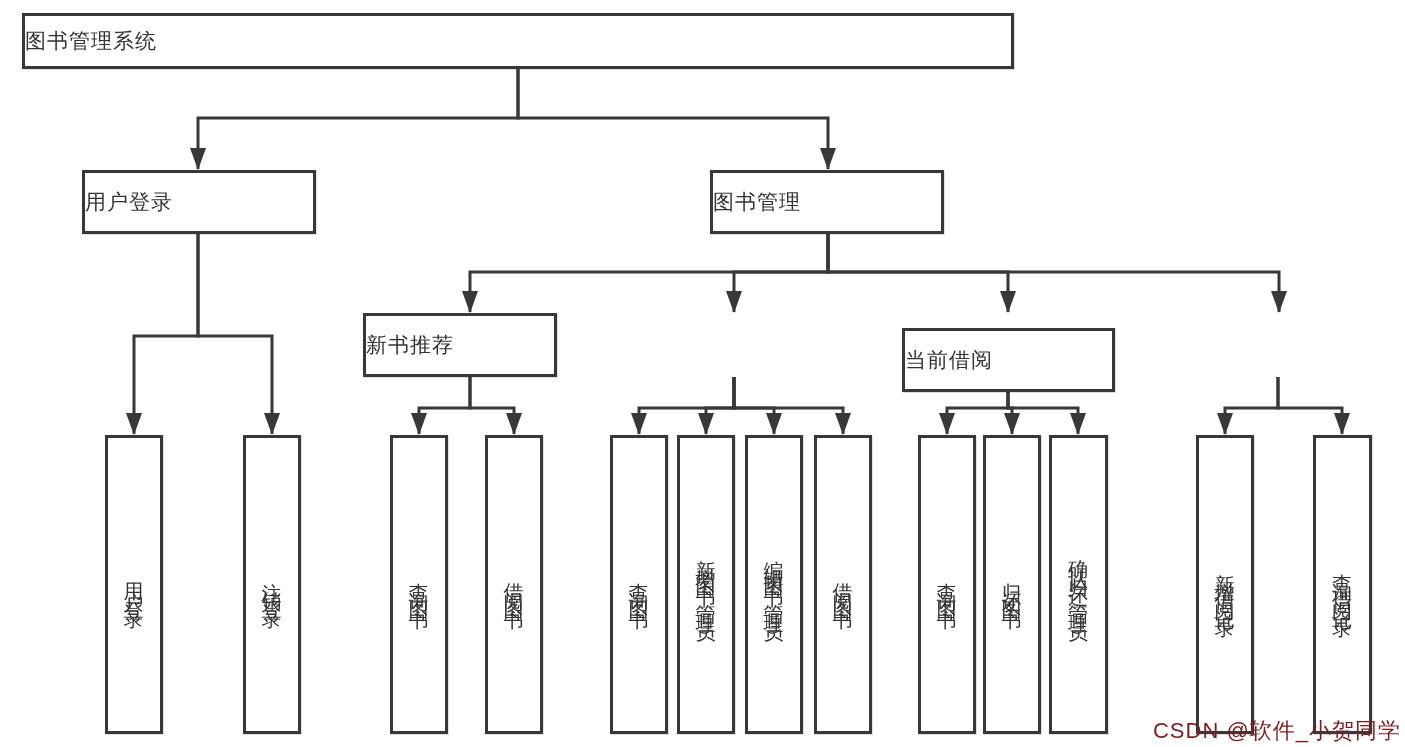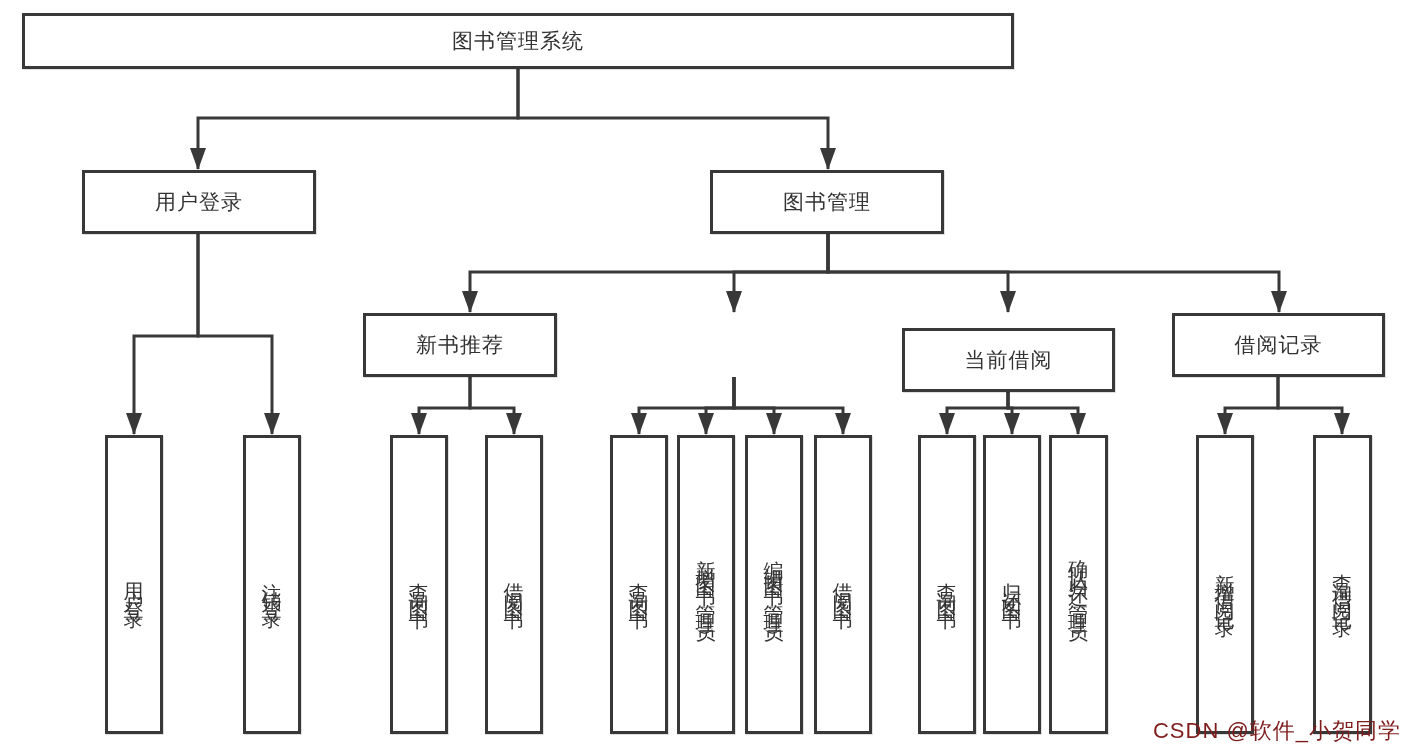--- a/index.html
+++ b/index.html
@@ -21,21 +21,20 @@
     top: 0;
     z-index: 1;
   }
   .hbox {
     position: absolute;
     box-sizing: border-box;
     background: #ffffff;
     border: 3px solid #383838;
     display: flex;
     align-items: center;
-    justify-content: center;
     font-size: 21px;
     color: #333333;
     letter-spacing: 1px;
     z-index: 2;
     box-shadow: 1px 1px 0 rgba(0,0,0,0.12);
   }
   .vbox {
     position: absolute;
     box-sizing: border-box;
     background: #ffffff;
@@ -142,23 +141,20 @@
   <div class="hbox" id="node-book-management">
     <span>图书管理</span>
   </div>
 
   <div class="hbox" id="node-new-book-recommend">
     <span>新书推荐</span>
   </div>
   <div class="hbox" id="node-current-borrowing">
     <span>当前借阅</span>
   </div>
-  <div class="hbox" id="node-borrowing-records">
-    <span>借阅记录</span>
-  </div>
 
   <div class="vbox" id="leaf-0">
     <span class="vtext">用户登录</span>
   </div>
   <div class="vbox" id="leaf-1">
     <span class="vtext">注销登录</span>
   </div>
   <div class="vbox" id="leaf-2">
     <span class="vtext">查询图书</span>
   </div>

